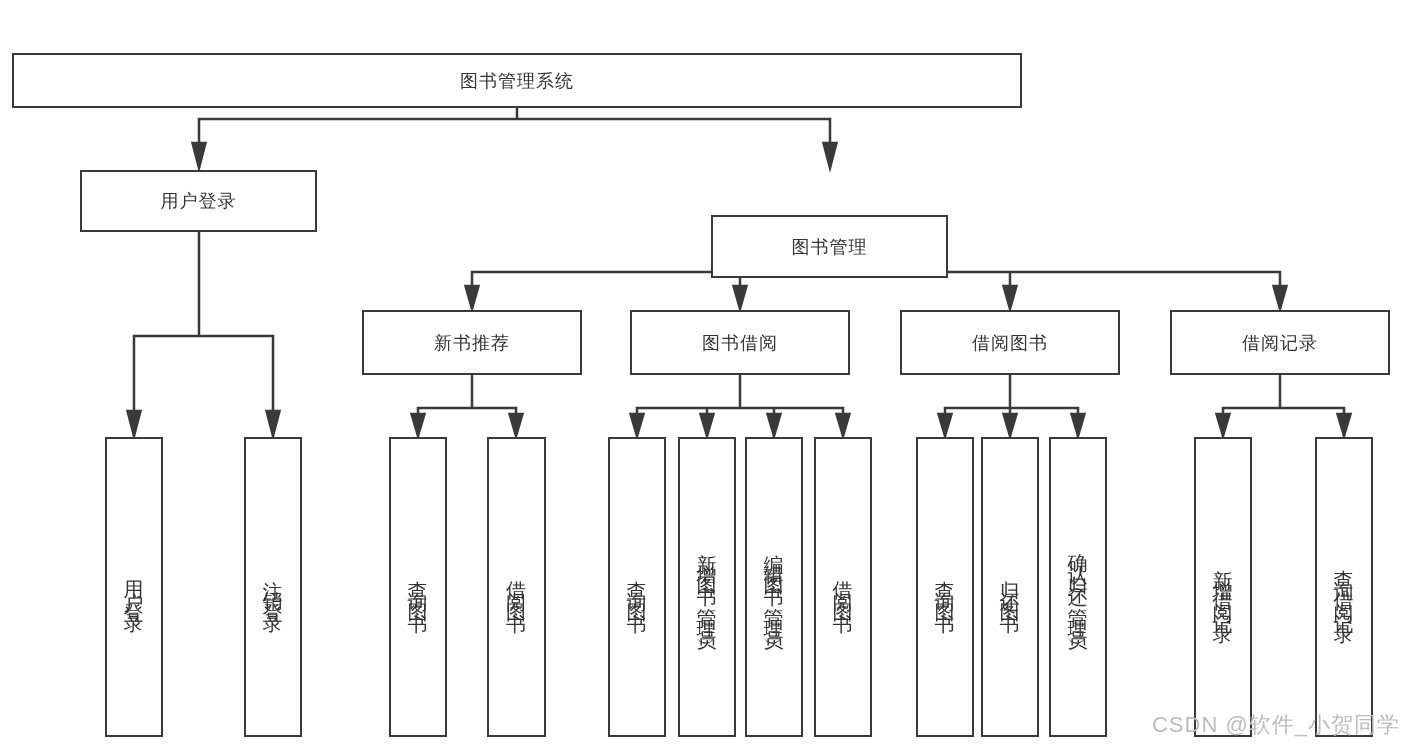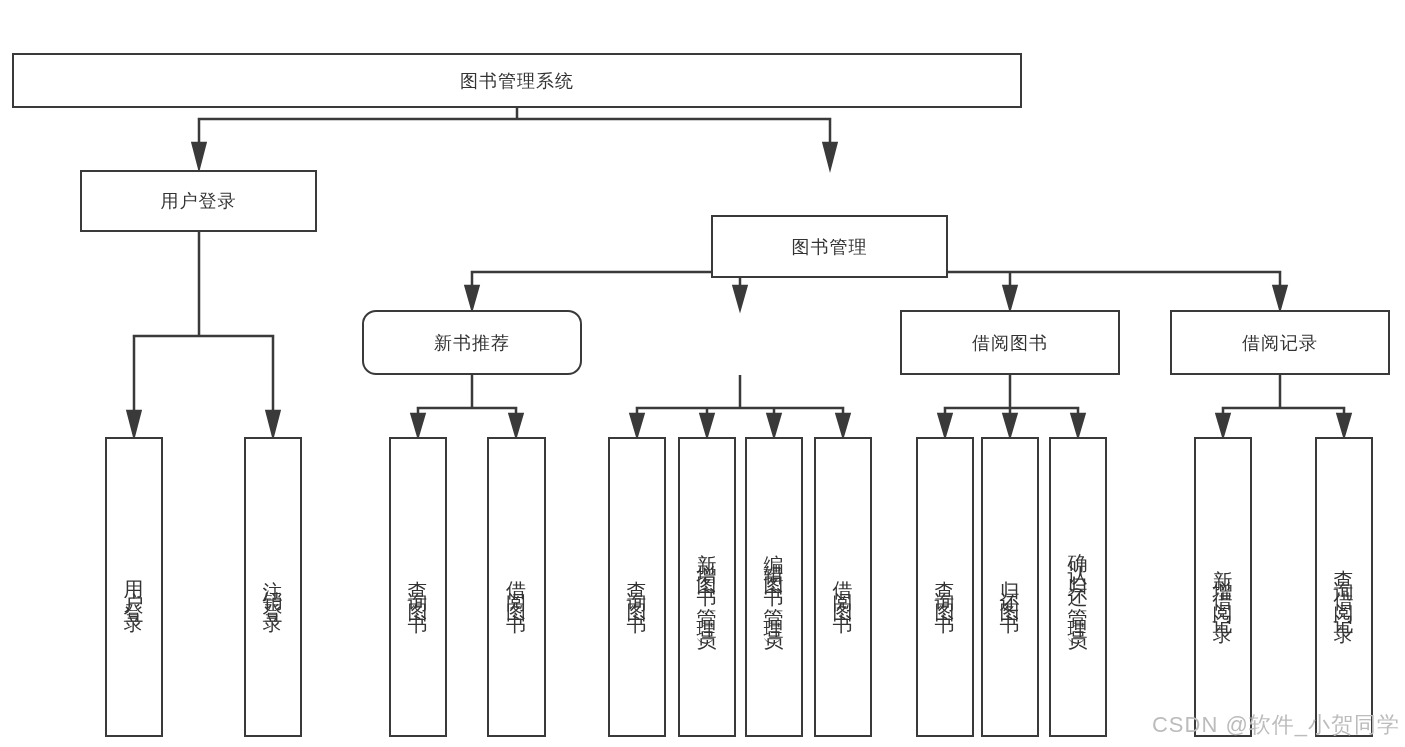--- a/index.html
+++ b/index.html
@@ -50,21 +50,21 @@
     font-weight: 500;
     letter-spacing: 11px;
     line-height: 1;
     color: #333333;
     white-space: nowrap;
   }
   
   .n-root  { left: 12px;   top: 13px;  width: 1010px; height: 55px; margin-top: 40px; }
   .n-l2a   { left: 80px;   top: 170px; width: 237px;  height: 62px; }
   .n-l2b   { left: 711px;  top: 170px; width: 237px;  height: 63px; margin-top: 45px; }
-  .n-l3a   { left: 362px;  top: 310px; width: 220px;  height: 65px; border-radius: 14px; }
+  .n-l3a   { left: 362px;  top: 310px; width: 220px;  height: 65px; }
   .n-l3b   { left: 630px;  top: 310px; width: 220px;  height: 65px; }
   .n-l3c   { left: 900px;  top: 310px; width: 220px;  height: 65px; }
   .n-l3d   { left: 1170px; top: 310px; width: 220px;  height: 65px; }
   .c1  { left: 105px; }
   .c2  { left: 244px; }
   .c3  { left: 389px; }
   .c4  { left: 487px; width: 59px; }
   .c5  { left: 608px; }
   .c6  { left: 678px; }
   .c7  { left: 745px; }
@@ -149,20 +149,23 @@
   <div class="node n-l2a">
     <span class="hlabel">用户登录</span>
   </div>
   <div class="node n-l2b">
     <span class="hlabel">图书管理</span>
   </div>
 
   <div class="node n-l3a">
     <span class="hlabel">新书推荐</span>
   </div>
+  <div class="node n-l3b">
+    <span class="hlabel">图书借阅</span>
+  </div>
   <div class="node n-l3c">
     <span class="hlabel">借阅图书</span>
   </div>
   <div class="node n-l3d">
     <span class="hlabel">借阅记录</span>
   </div>
 
   <div class="node vbox c1">
     <span class="vtext">用户登录</span>
   </div>

